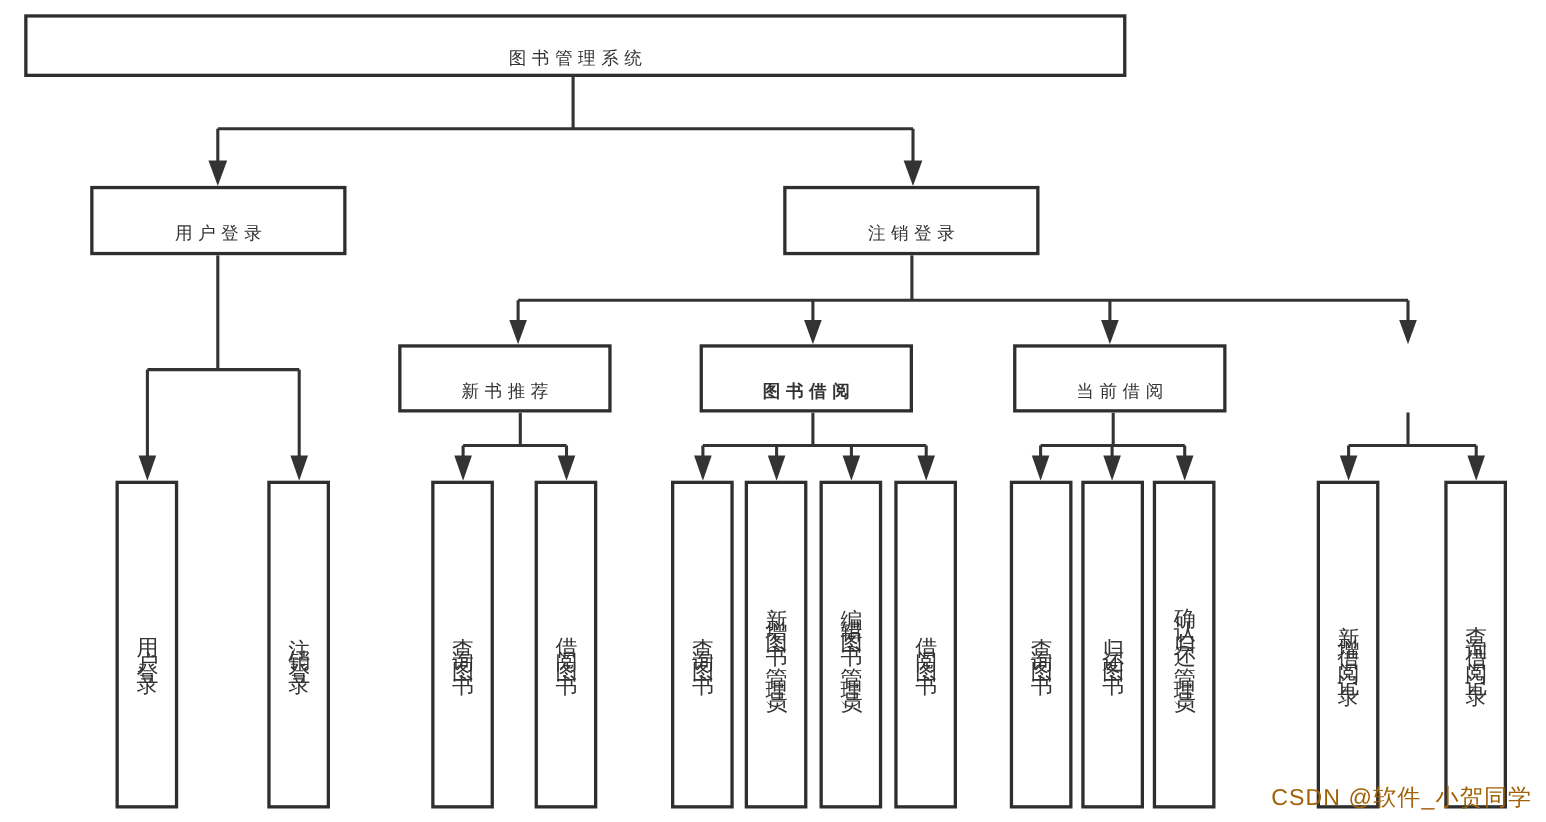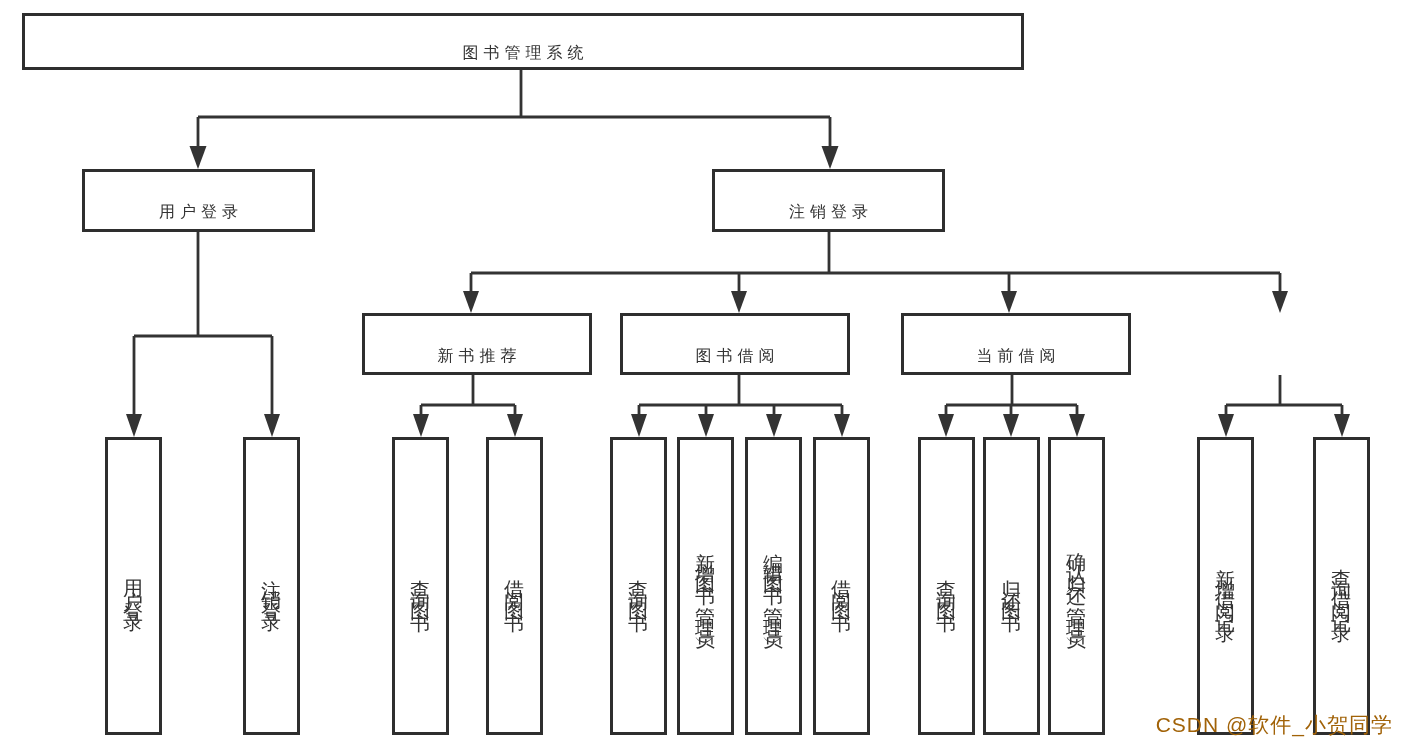--- a/index.html
+++ b/index.html
@@ -17,21 +17,21 @@
     background:#ffffff;
     border:3px solid #2e2e2e;
     color:#333333;
     display:flex;align-items:center;justify-content:center;
     z-index:2;
     text-align:center;
   }
   .hlabel{font-size:16px;letter-spacing:5px;white-space:nowrap;text-indent:5px;margin-top:24px;}
   .root{left:22px;top:13px;width:1002px;height:57px;}
   .lvl2{top:169px;width:233px;height:63px;}
-  .lvl3{top:313px;width:230px;height:62px;}
+  .lvl3{top:313px;width:194px;height:62px;}
   .leaf{top:437px;width:57px;height:298px;}
   .vtext{
     writing-mode:vertical-rl;
     text-orientation:mixed;
     font-size:20px;
     letter-spacing:11px;
     line-height:1;
     color:#333333;
     max-height:288px;
   }
@@ -123,24 +123,24 @@
   <div class="node lvl2" style="left:82px;">
     <span class="hlabel">用户登录</span>
   </div>
   <div class="node lvl2" style="left:712px;">
     <span class="hlabel">注销登录</span>
   </div>
 
   <div class="node lvl3" style="left:362px;">
     <span class="hlabel">新书推荐</span>
   </div>
-  <div class="node lvl3" style="left:620px;">
+  <div class="node lvl3" style="left:636px;font-weight:bold;">
     <span class="hlabel">图书借阅</span>
   </div>
-  <div class="node lvl3" style="left:901px;">
+  <div class="node lvl3" style="left:921px;">
     <span class="hlabel">当前借阅</span>
   </div>
 
   <div class="node leaf" style="left:105px;">
     <span class="vtext">用户登录</span>
   </div>
   <div class="node leaf" style="left:243px;">
     <span class="vtext">注销登录</span>
   </div>
 

